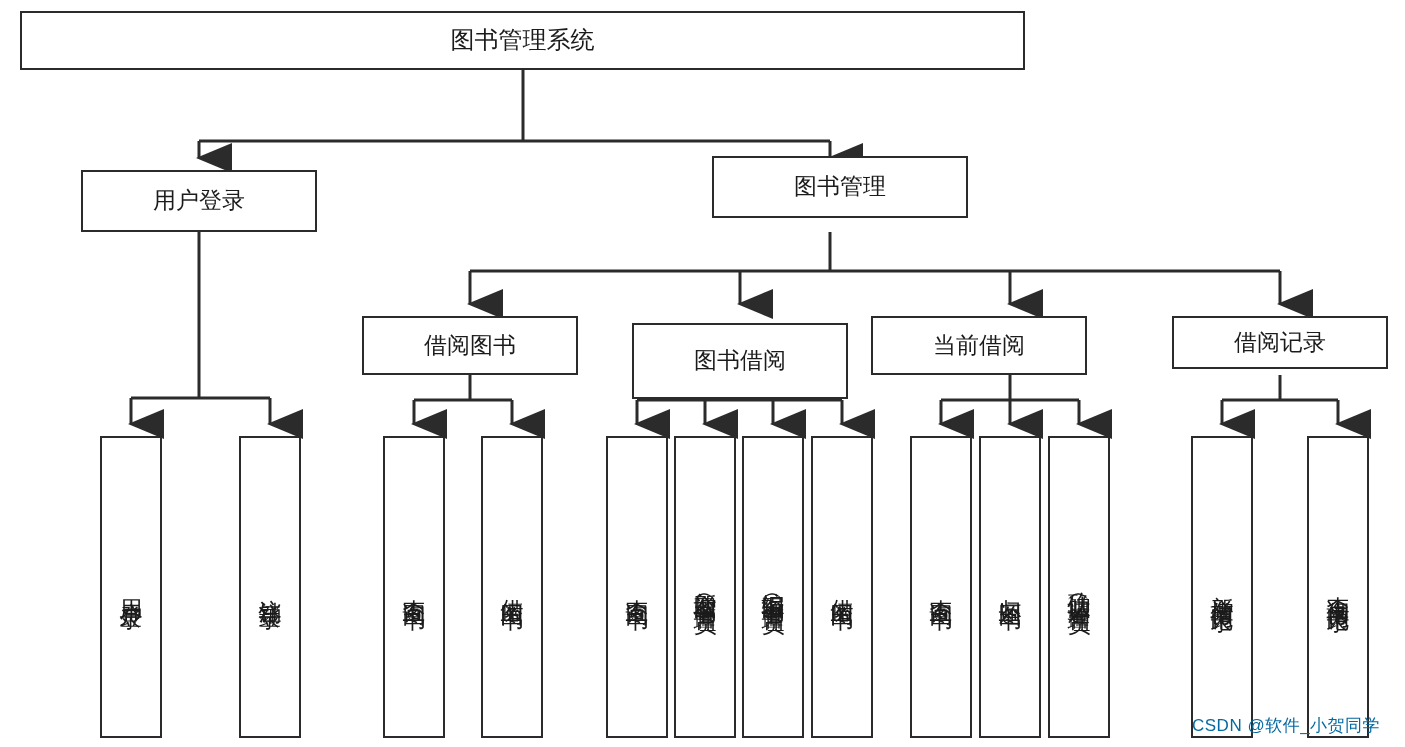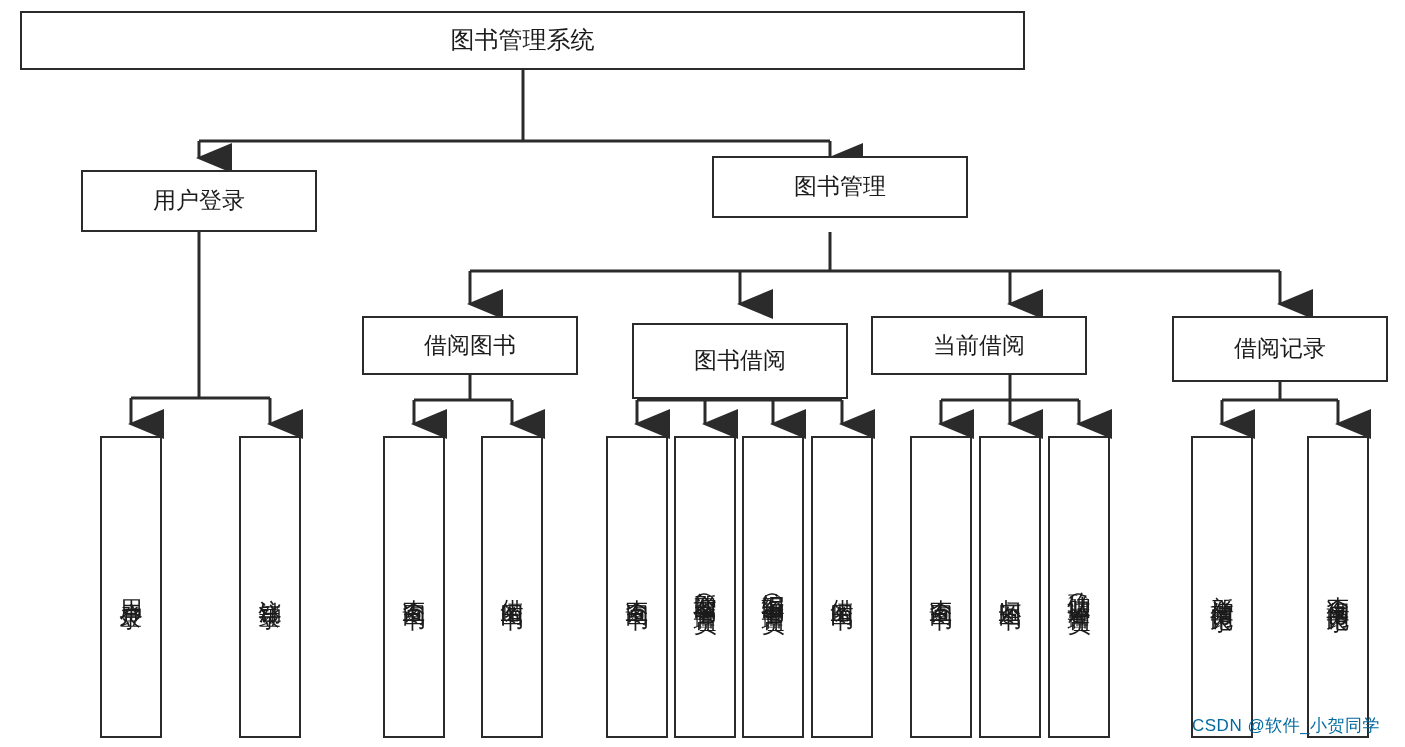--- a/index.html
+++ b/index.html
@@ -140,21 +140,21 @@
   </div>
 
   <div class="node horizontal" style="left:632px; top:316px; width:216px; height:76px;margin-top:7px;">
     <span class="node-label">图书借阅</span>
   </div>
 
   <div class="node horizontal" style="left:871px; top:316px; width:216px; height:59px;">
     <span class="node-label">当前借阅</span>
   </div>
 
-  <div class="node horizontal" style="left:1172px; top:316px; width:216px; height:66px;">
+  <div class="node horizontal" style="left:1172px; top:316px; width:216px; height:53px;">
     <span class="node-label">借阅记录</span>
   </div>
 
   <div class="node vertical" style="left:100px; top:436px; width:62px; height:302px;">
     <span class="node-label">用户登录</span>
   </div>
 
   <div class="node vertical" style="left:239px; top:436px; width:62px; height:302px;">
     <span class="node-label">注销登录</span>
   </div>

